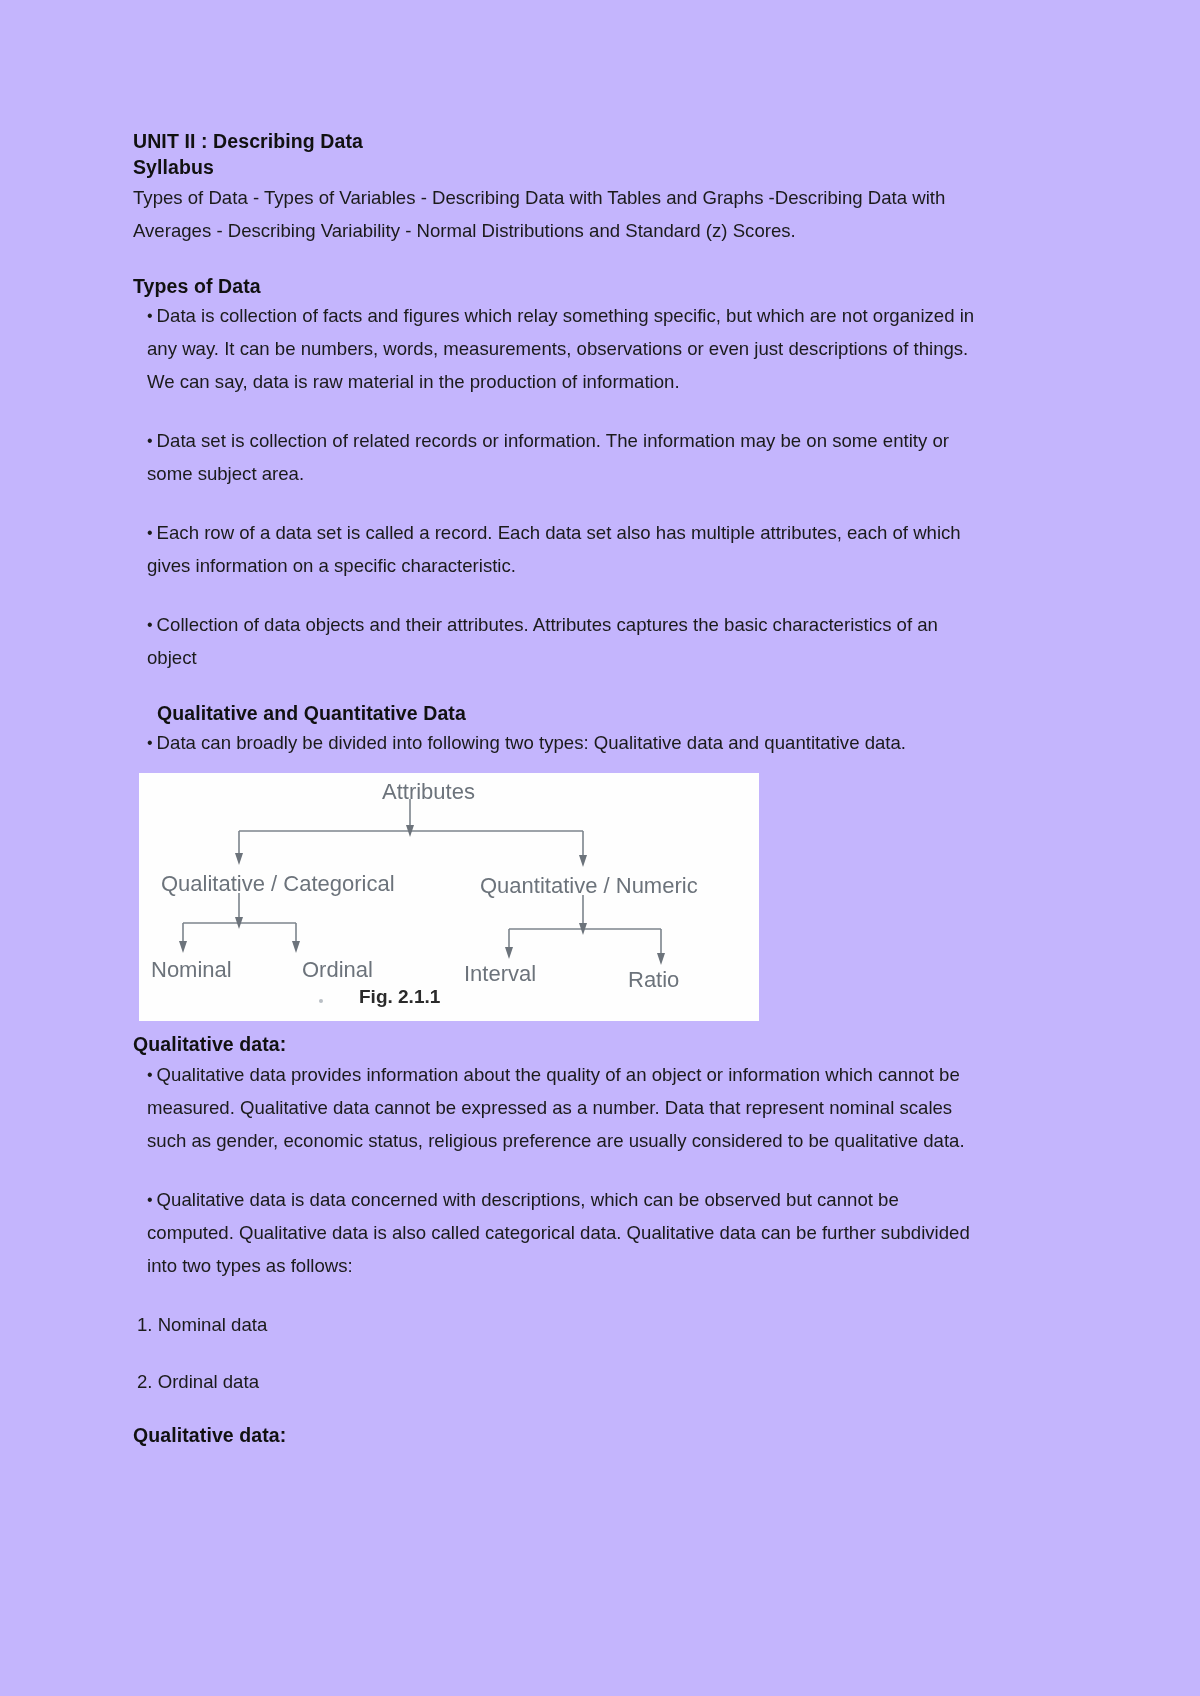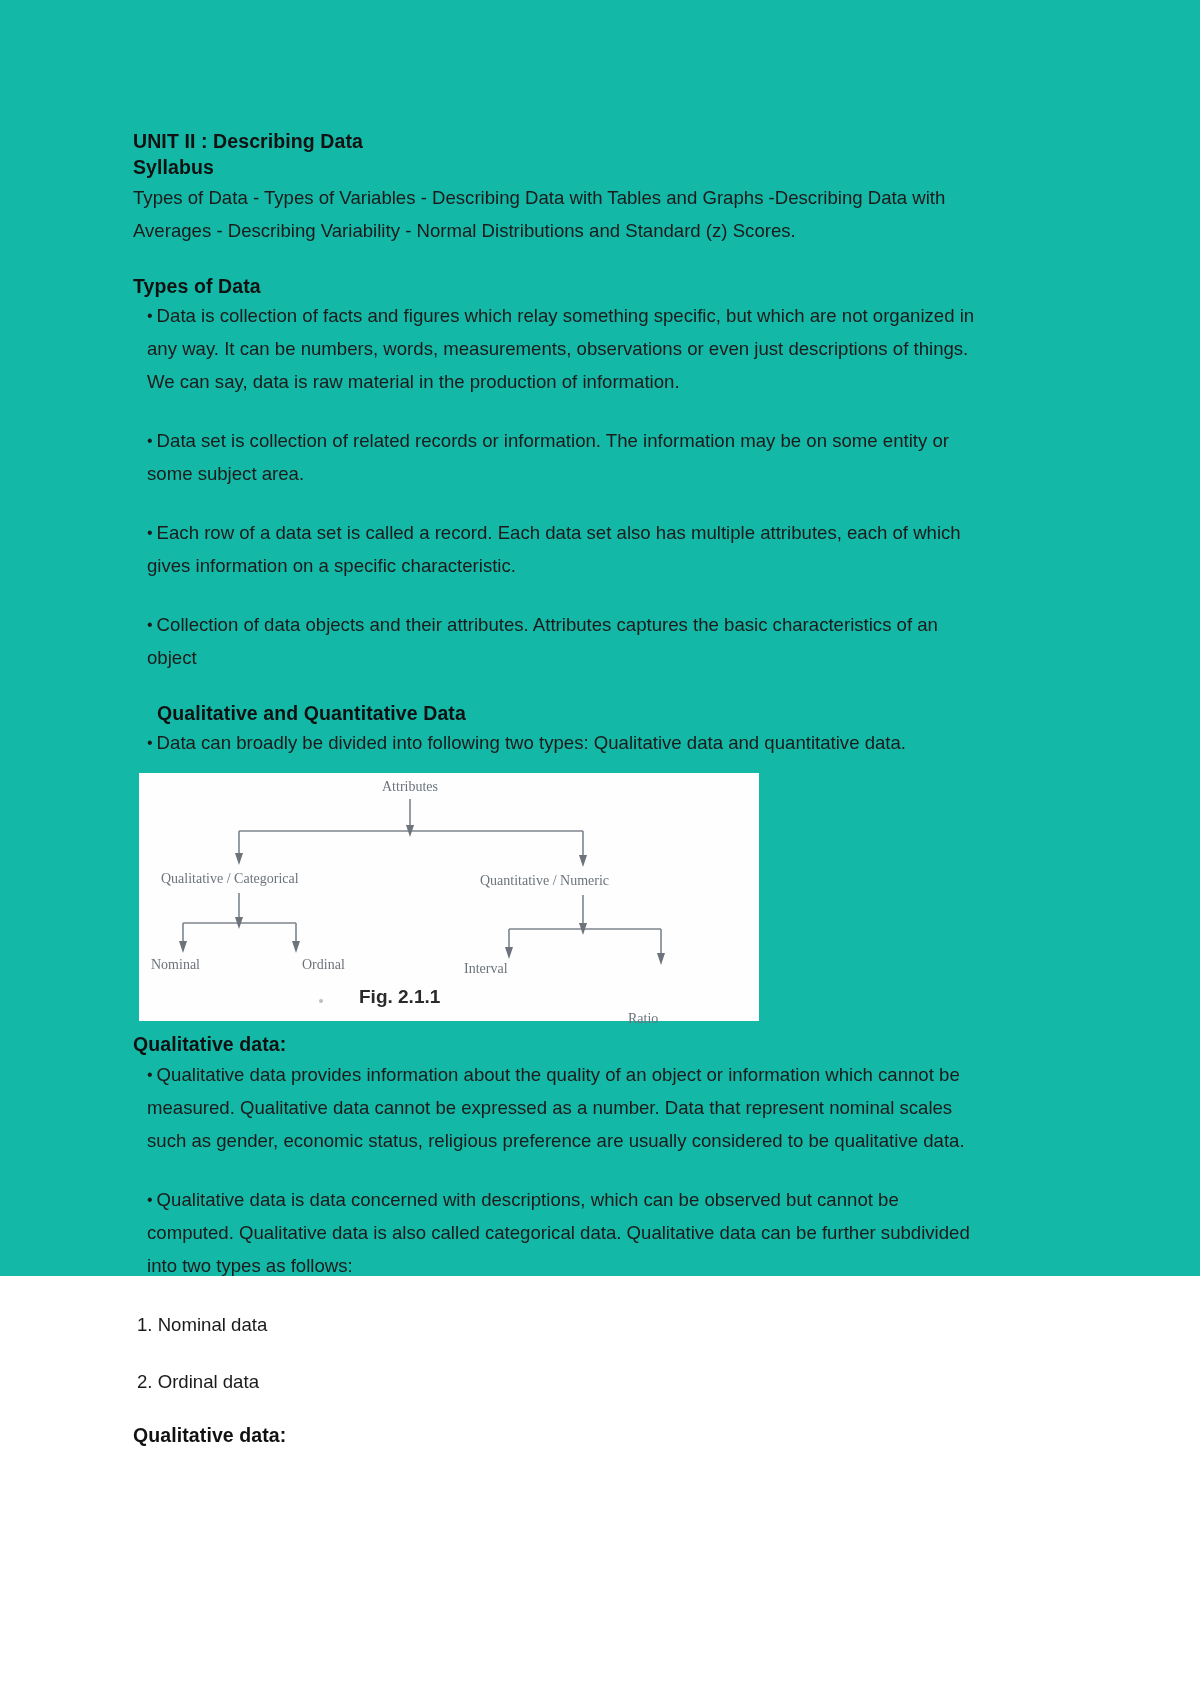--- a/index.html
+++ b/index.html
@@ -12,22 +12,22 @@
     height: 1696px;
     font-family: "Liberation Sans", sans-serif;
     color: #1a1a1a;
     position: relative;
     overflow: hidden;
   }
   .page {
     position: absolute;
     left: 0; top: 0;
     width: 1200px;
-    height: 1276px;
-    background: #14b8a6;
+    height: 1696px;
+    background: #c4b5fd;
   }
   .content {
     position: absolute;
     left: 133px;
     top: 128px;
     width: 845px;
   }
   h1.doc-title,
   h2.section-heading {
     font-size: 19.5px;
@@ -71,32 +71,32 @@
   .figure {
     position: relative;
     width: 620px;
     height: 248px;
     margin: 6px 0 10px 6px;
     background: #fefefe;
   }
   .figure svg { display: block; }
   .fig-label {
     position: absolute;
-    font-family: Liberation Serif, serif;
-    font-size: 14px;
+    font-family: Liberation Sans, sans-serif;
+    font-size: 22px;
     color: #6c737b;
     white-space: nowrap;
   }
   .fig-label.root { left: 243px; top: 6px; }
   .fig-label.l-qual { left: 22px; top: 98px; }
   .fig-label.l-quant { left: 341px; top: 100px; }
   .fig-label.leaf-nominal { left: 12px; top: 184px; }
   .fig-label.leaf-ordinal { left: 163px; top: 184px; }
   .fig-label.leaf-interval { left: 325px; top: 188px; }
-  .fig-label.leaf-ratio { left: 489px; top: 194px; margin-top: 44px; }
+  .fig-label.leaf-ratio { left: 489px; top: 194px; }
   .fig-caption {
     position: absolute;
     left: 220px;
     top: 213px;
     font-size: 19px;
     font-weight: bold;
     color: #2a2a2a;
     font-family: "Liberation Sans", sans-serif;
   }
   .fig-speck {

